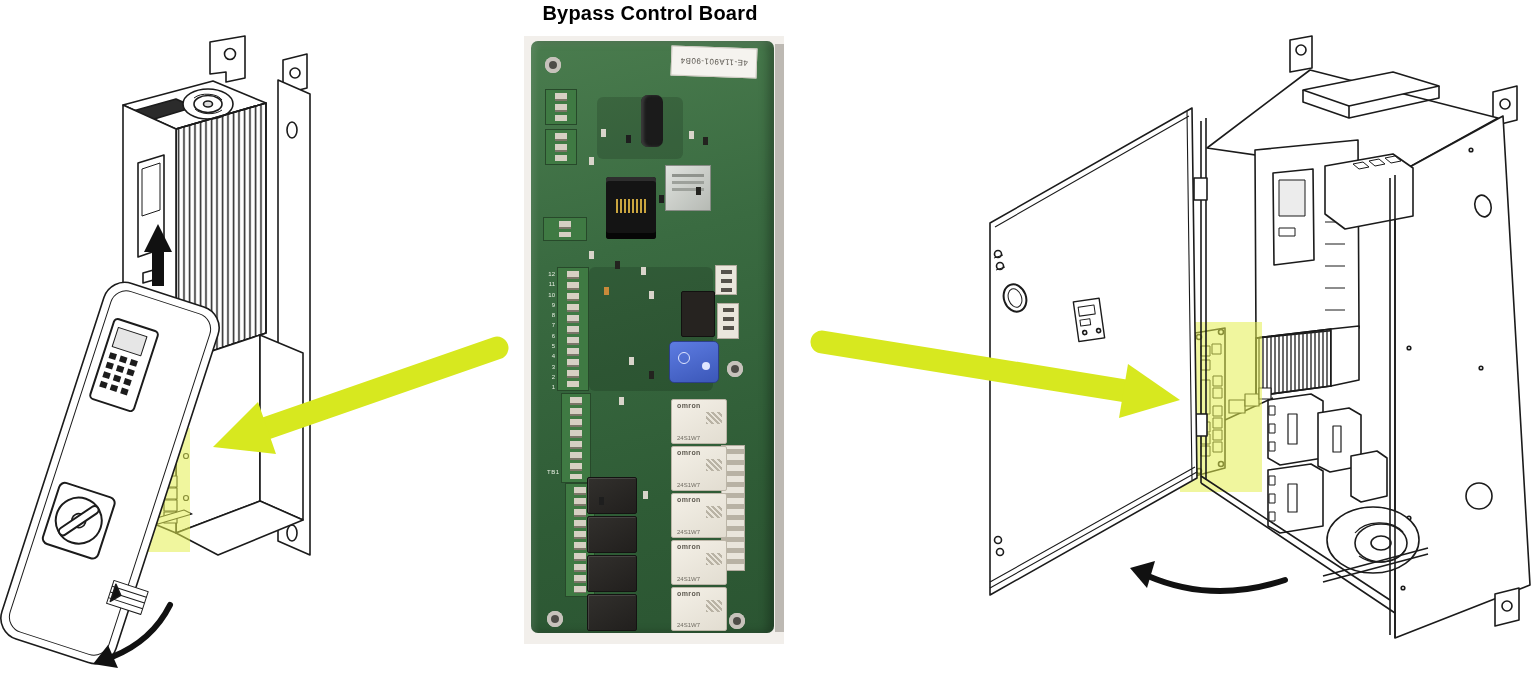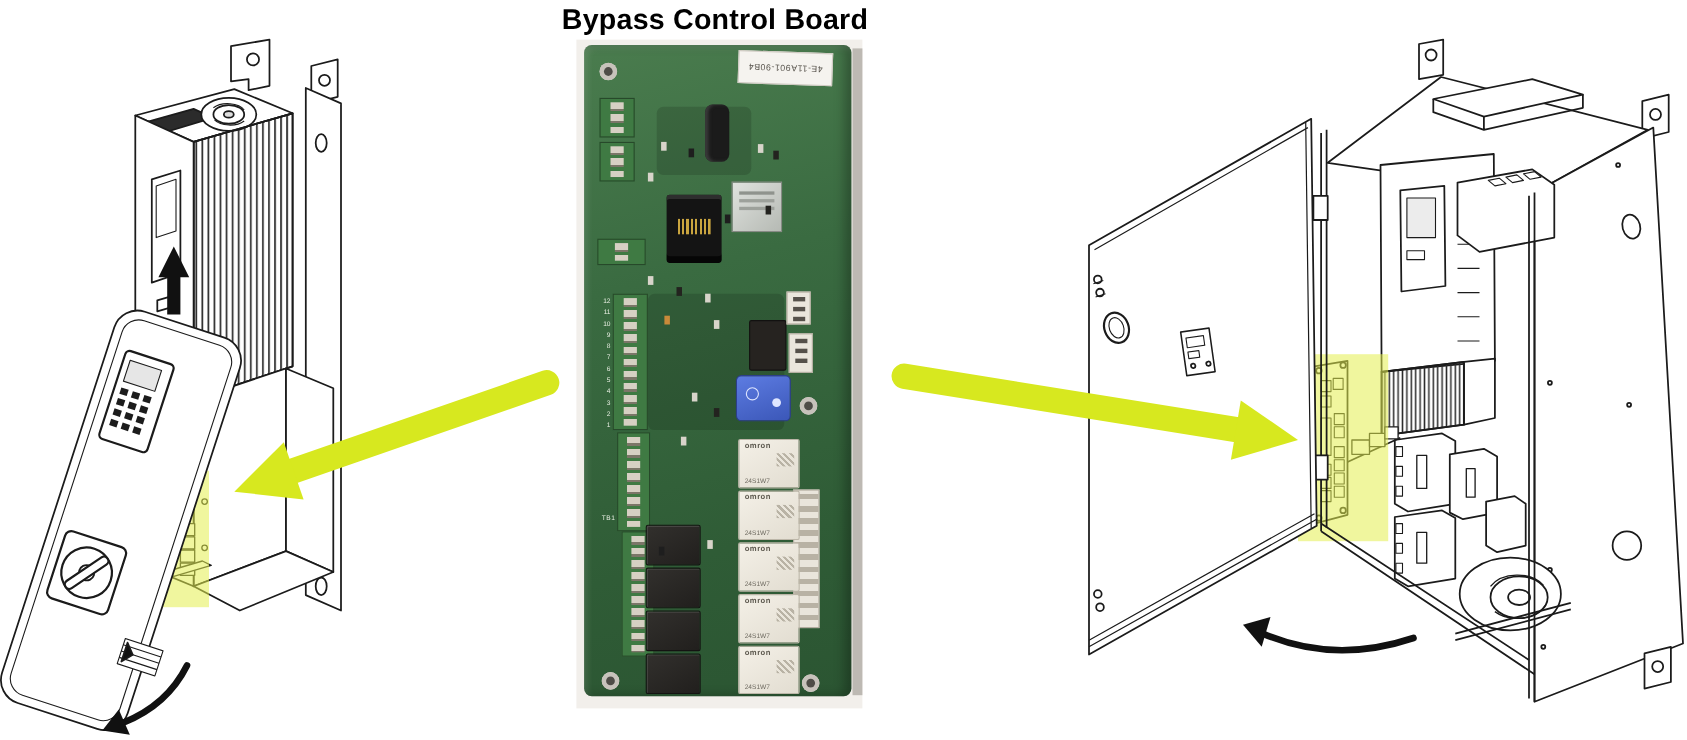--- a/index.html
+++ b/index.html
@@ -1,19 +1,19 @@
 <!DOCTYPE html>
 <html><head>
 <meta charset="utf-8">
 <style>
   html,body{margin:0;padding:0;background:#ffffff;}
   .canvas{position:relative;width:1534px;height:673px;background:#fff;overflow:hidden;
           font-family:"Liberation Sans",sans-serif;}
   .title{position:absolute;left:420px;top:2px;width:460px;text-align:center;
-         font-size:26px;font-weight:bold;color:#000;letter-spacing:.2px;}
+         font-size:20px;font-weight:bold;color:#000;letter-spacing:.2px;}
   svg{position:absolute;}
   .overlay{left:0;top:0;pointer-events:none;z-index:30;}
   .fig{z-index:5;}
 
   
   .photo{position:absolute;left:524px;top:36px;width:260px;height:608px;
          background:#f2efeb;z-index:6;}
   .photo-shade{position:absolute;right:0;top:8px;width:9px;height:588px;background:#bdb9b3;}
   .pcb{position:absolute;left:7px;top:5px;width:243px;height:592px;border-radius:7px;
        background:linear-gradient(165deg,#4a7c4e,#3a6b41 35%,#2f5c36 75%,#2b5532);

